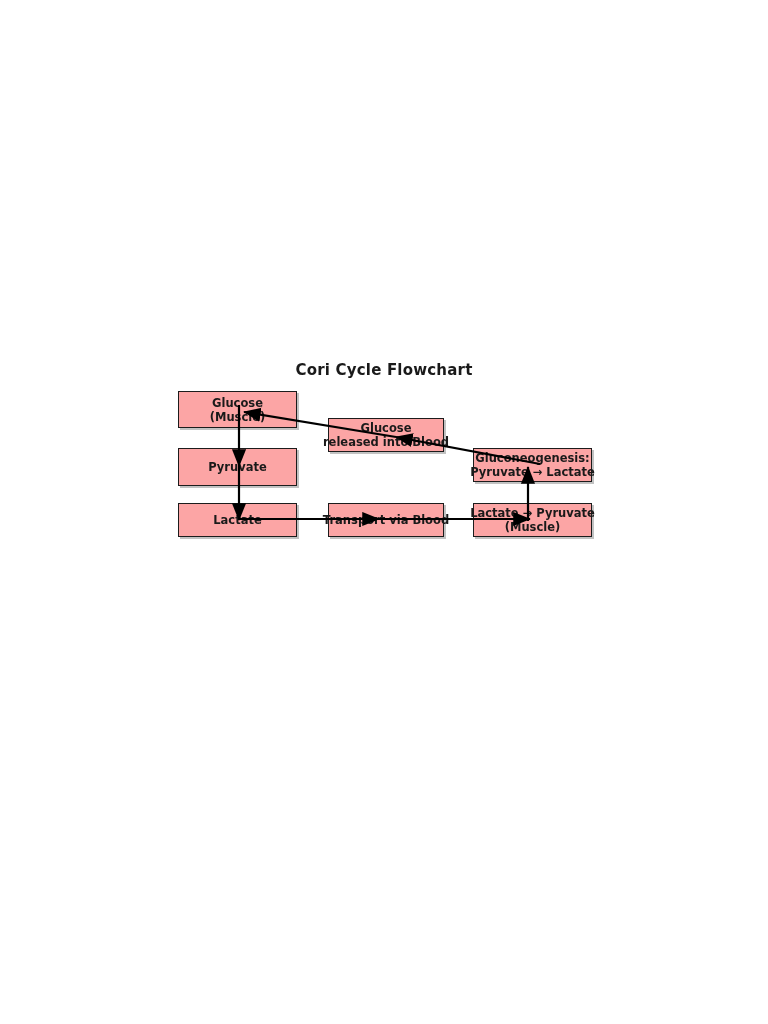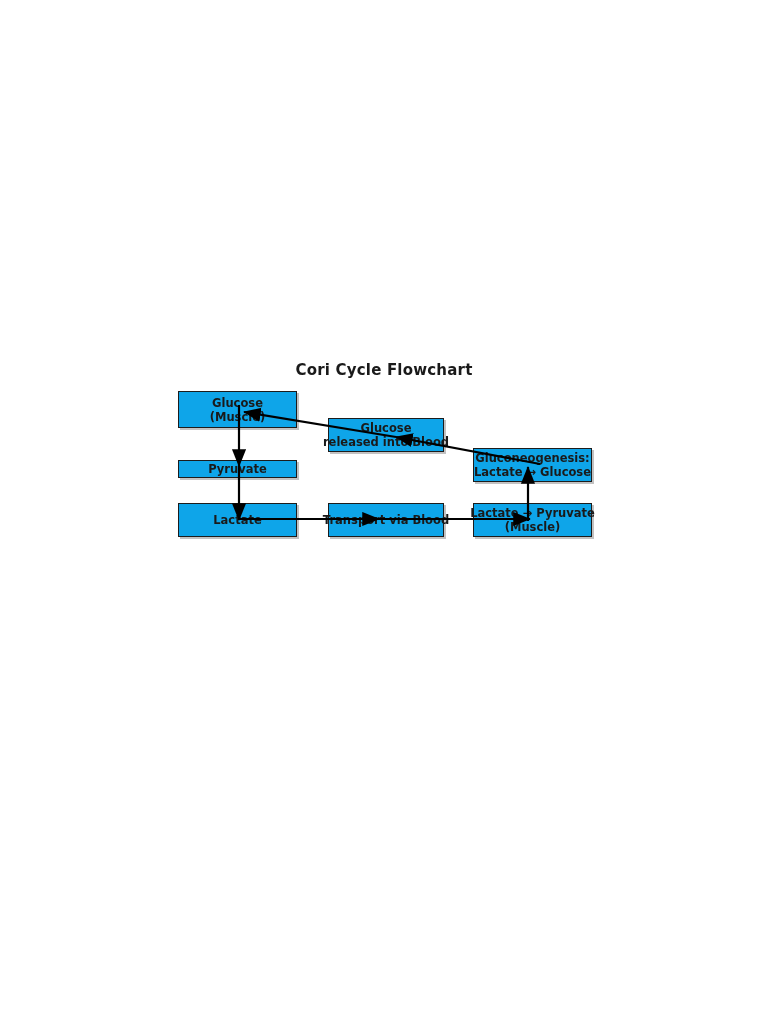--- a/index.html
+++ b/index.html
@@ -32,21 +32,21 @@
     font-size: 15px;
     font-weight: bold;
     color: #1a1a1a;
     letter-spacing: 0.2px;
     white-space: nowrap;
   }
 
   
   .node {
     position: absolute;
-    background: #0ea5e9;
+    background: #fca5a5;
     border: 1.5px solid #1c1c1c;
     box-sizing: border-box;
     box-shadow: 2px 2px 0 rgba(80,80,80,0.35);
     z-index: 2;
   }
   .node .node-label {
     position: absolute;
     left: 50%;
     top: 50%;
     transform: translate(-50%, -50%);
@@ -81,24 +81,24 @@
 
   <div class="node" style="left:178px; top:391px; width:119px; height:37px;">
     <div class="node-label"><span>Glucose</span><br><span>(Muscle)</span></div>
   </div>
 
   <div class="node" style="left:328px; top:418px; width:116px; height:34px;">
     <div class="node-label"><span>Glucose</span><br><span>released into Blood</span></div>
   </div>
 
   <div class="node" style="left:473px; top:448px; width:119px; height:34px;">
-    <div class="node-label"><span>Gluconeogenesis:</span><br><span>Lactate → Glucose</span></div>
+    <div class="node-label"><span>Gluconeogenesis:</span><br><span>Pyruvate → Lactate</span></div>
   </div>
 
-  <div class="node" style="left:178px; top:460px; width:119px; height:18px;text-decoration:underline;">
+  <div class="node" style="left:178px; top:448px; width:119px; height:38px;text-decoration:underline;">
     <div class="node-label">Pyruvate</div>
   </div>
 
   <div class="node" style="left:178px; top:503px; width:119px; height:34px;">
     <div class="node-label">Lactate</div>
   </div>
 
   <div class="node" style="left:328px; top:503px; width:116px; height:34px;">
     <div class="node-label">Transport via Blood</div>
   </div>

